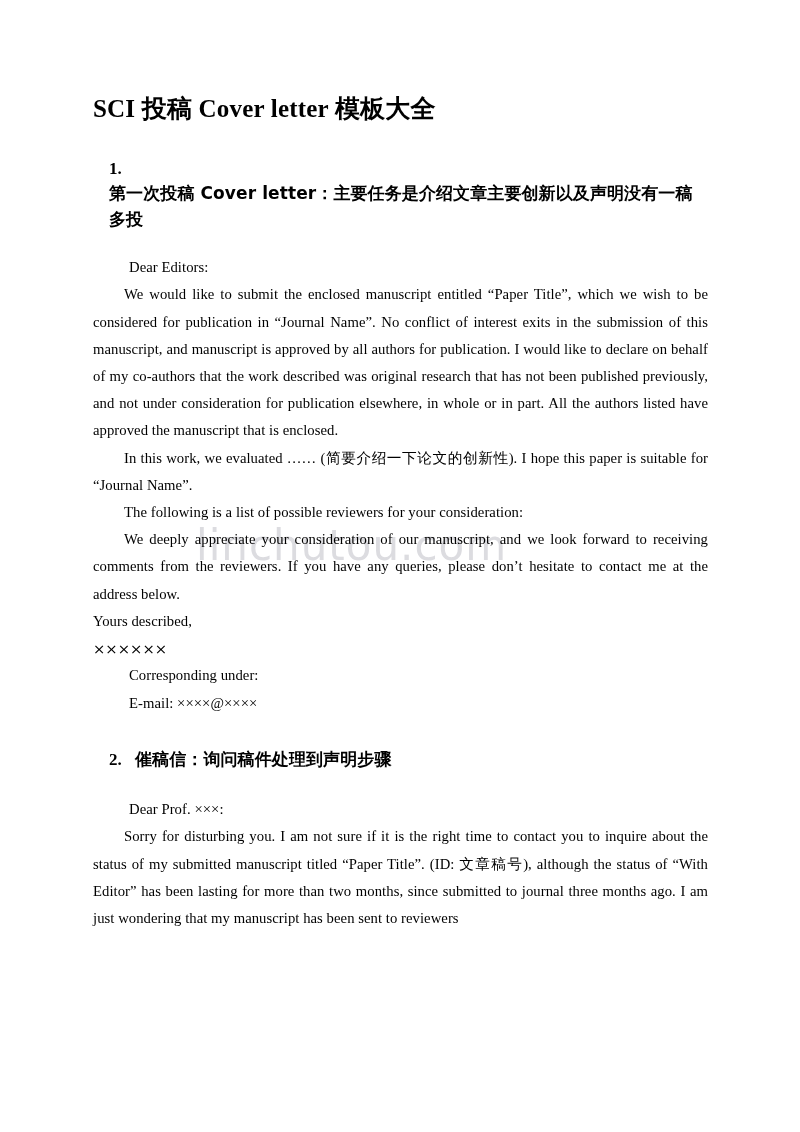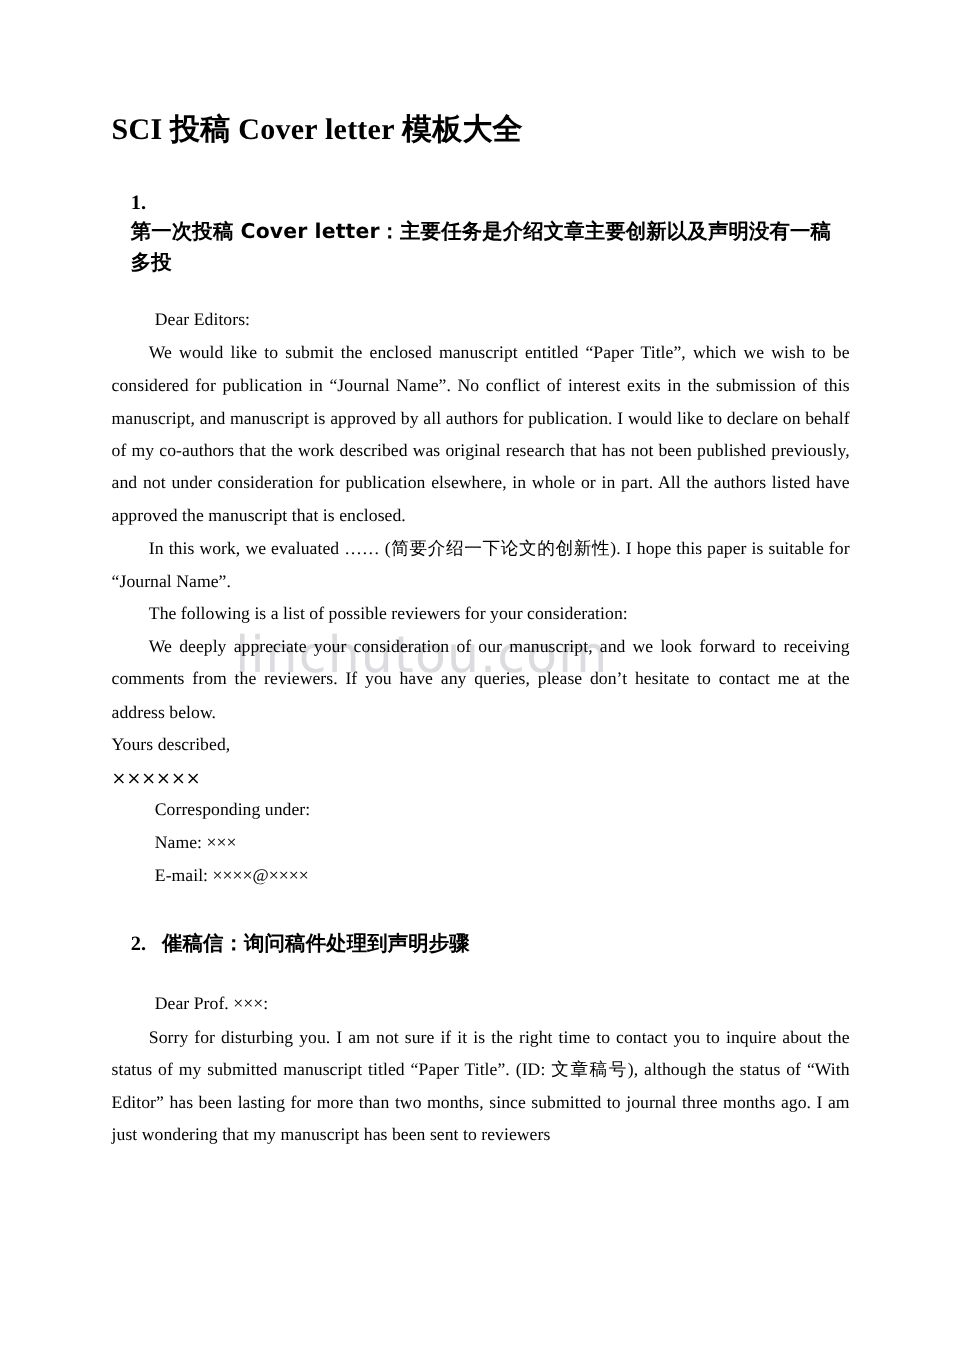--- a/index.html
+++ b/index.html
@@ -164,21 +164,20 @@
 
     <p class="body indent">We deeply appreciate your consideration of our manuscript, and we look forward to receiving comments from the reviewers. If you have any queries, please don’t hesitate to contact me at the address below.</p>
 
 
     <p class="body signoff">Yours described,</p>
 
     <p class="body signature xmark">××××××</p>
 
     <p class="body noindent flat contact-block">Corresponding under:</p>
 
-    <p class="body noindent flat">Name: ×××</p>
 
     <p class="body noindent flat">E-mail: ××××@××××</p>
 
     <div class="section-heading heading-2">
       <span class="num">2.</span><span class="htext heading-cjk">催稿信：询问稿件处理到声明步骤</span>
     </div>
 
     <p class="body noindent flat salutation">Dear Prof. ×××:</p>
 
     <p class="body indent">Sorry for disturbing you. I am not sure if it is the right time to contact you to inquire about the status of my submitted manuscript titled “Paper Title”. (ID: 文章稿号), although the status of “With Editor” has been lasting for more than two months, since submitted to journal three months ago. I am just wondering that my manuscript has been sent to reviewers</p>

